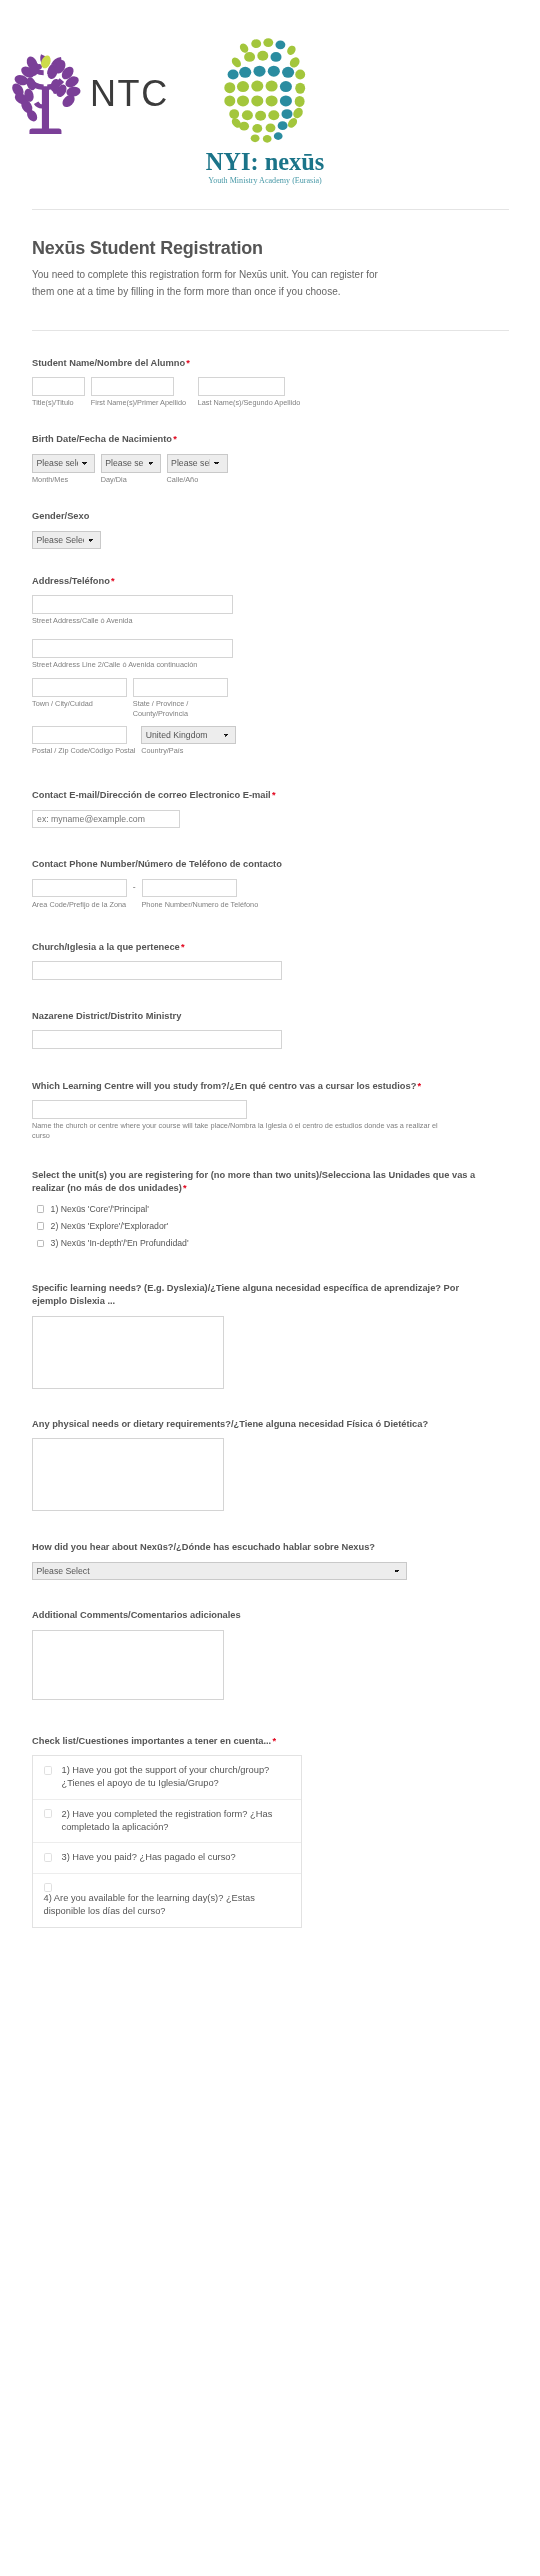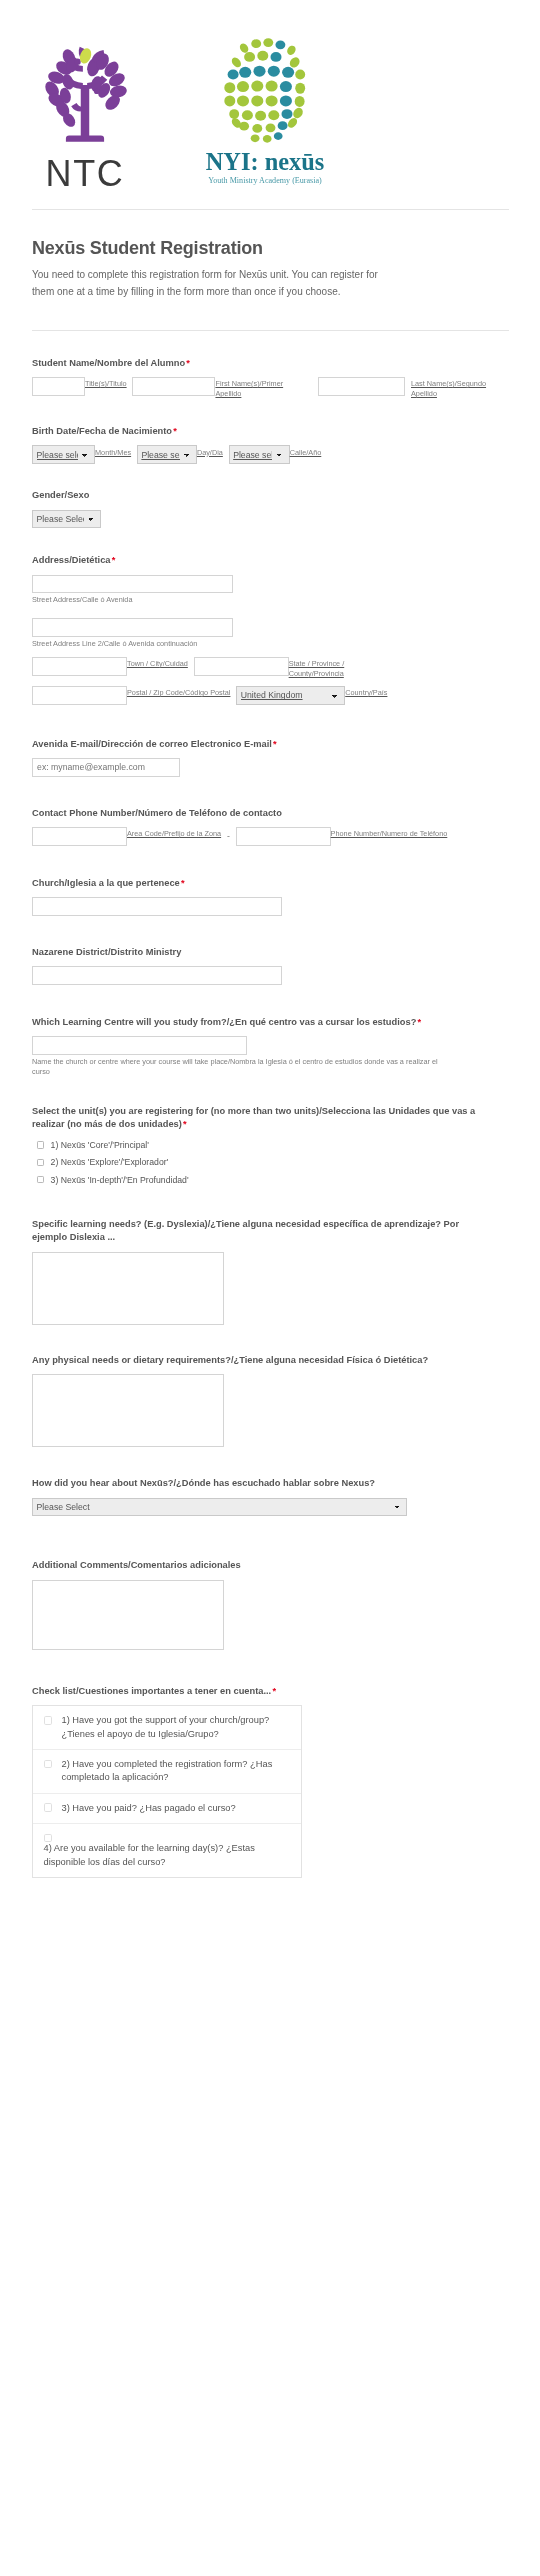--- a/index.html
+++ b/index.html
@@ -19,21 +19,21 @@
   }
   .logo-row {
     display: flex;
     align-items: flex-start;
     padding: 32px 0 0 0;
     height: 209px;
   }
   .ntc-logo {
     width: 169px;
     display: flex;
-    flex-direction: column;
+    flex-direction: row;
     align-items: center;
     padding-left: 1px;
   }
   .ntc-tree { width: 108px; height: 122px; }
   .ntc-word {
     font-family: "Liberation Sans", sans-serif;
     font-size: 36px;
     letter-spacing: 1.7px;
     color: #3b3b3b;
     line-height: 1;
@@ -126,21 +126,21 @@
     background-repeat: no-repeat;
     padding-right: 16.3px;
   }
   .hint {
     font-size: 7.3px;
     color: #808080;
     line-height: 1.35;
     margin-top: 2.3px;
   }
   .sub-row { display: flex; gap: 5.8px; align-items: flex-start; }
-  .sub-col { display: flex; flex-direction: row; text-decoration: underline; }
+  .sub-col { display: flex; flex-direction: column; }
 
   .chk-row { display: flex; align-items: center; margin-bottom: 5.2px; }
   .chk-box {
     width: 7.6px; height: 7.6px;
     border: 0.6px solid #b9b9b9;
     border-radius: 1.2px;
     background: #fff;
     margin-right: 6.4px;
     flex: none;
   }
@@ -334,21 +334,21 @@
     </div>
 
     <div class="field">
       <div class="q-label">Gender/Sexo</div>
       <select style="width:69px">
         <option>Please Select</option>
       </select>
     </div>
 
     <div class="field">
-      <div class="q-label"><span>Address/Dietética</span><span class="req">*</span></div>
+      <div class="q-label"><span>Address/Teléfono</span><span class="req">*</span></div>
 
       <input type="text" style="width: 201px;" value="">
       <div class="hint" style="margin-bottom:13px">Street Address/Calle ó Avenida</div>
 
       <input type="text" style="width: 201px;" value="">
       <div class="hint" style="margin-bottom:8.1px">Street Address Line 2/Calle ó Avenida continuación</div>
 
       <div class="sub-row">
         <div class="sub-col">
           <input type="text" style="width: 95px;" value="">
@@ -359,30 +359,30 @@
           <span class="hint" style="width:95px;display:block">State / Province / County/Provincia</span>
         </div>
       </div>
 
       <div class="sub-row" style="margin-top:7px">
         <div class="sub-col">
           <input type="text" style="width: 95px;" value="">
           <span class="hint">Postal / Zip Code/Código Postal</span>
         </div>
         <div class="sub-col">
-          <select style="width:109px">
+          <select style="width:95px">
             <option>United Kingdom</option>
           </select>
           <span class="hint">Country/País</span>
         </div>
       </div>
     </div>
 
     <div class="field" style="padding-top:33px">
-      <div class="q-label"><span>Avenida E-mail/Dirección de correo Electronico E-mail</span><span class="req">*</span></div>
+      <div class="q-label"><span>Contact E-mail/Dirección de correo Electronico E-mail</span><span class="req">*</span></div>
       <input type="email" style="width: 148px;" placeholder="ex: myname@example.com">
     </div>
 
     <div class="field" style="padding-top:30px">
       <div class="q-label">Contact Phone Number/Número de Teléfono de contacto</div>
       <div class="sub-row" style="align-items:flex-start">
         <div class="sub-col">
           <input type="text" style="width: 95px;" value="">
           <span class="hint">Area Code/Prefijo de la Zona</span>
         </div>
@@ -438,21 +438,21 @@
       <textarea rows="5" style="width: 192px; height: 73px;"></textarea>
     </div>
 
     <div class="field" style="padding-top:28px">
       <div class="q-label" style="font-weight:bold">How did you hear about Nexūs?/¿Dónde has escuchado hablar sobre Nexus?</div>
       <select style="width:375px">
         <option>Please Select</option>
       </select>
     </div>
 
-    <div class="field" style="padding-top:43px">
+    <div class="field" style="padding-top:29px">
       <div class="q-label">Additional Comments/Comentarios adicionales</div>
       <textarea rows="5" style="width: 192px; height: 70px;"></textarea>
     </div>
 
     <div class="field" style="padding-top:33px;padding-bottom:35px">
       <div class="q-label"><span>Check list/Cuestiones importantes a tener en cuenta...</span><span class="req">*</span></div>
       <div class="checklist">
         <label class="checklist-item">
           <span class="checklist-box"></span>
           <span class="checklist-text">1) Have you got the support of your church/group? ¿Tienes el apoyo de tu Iglesia/Grupo?</span>

